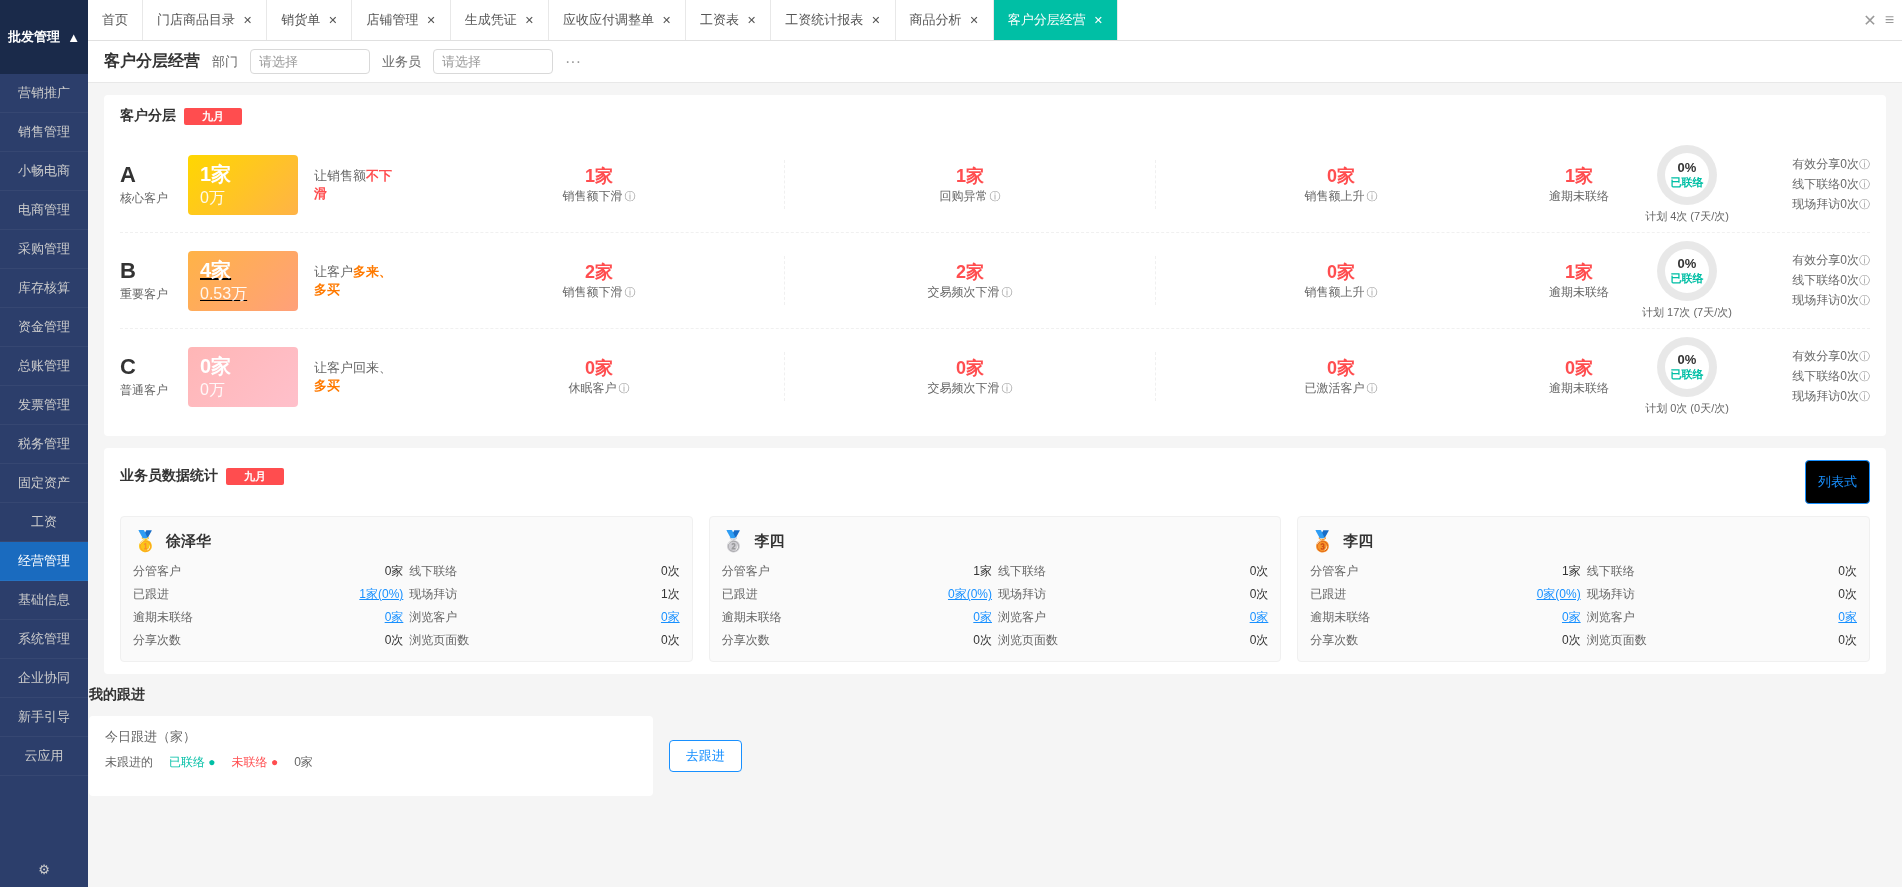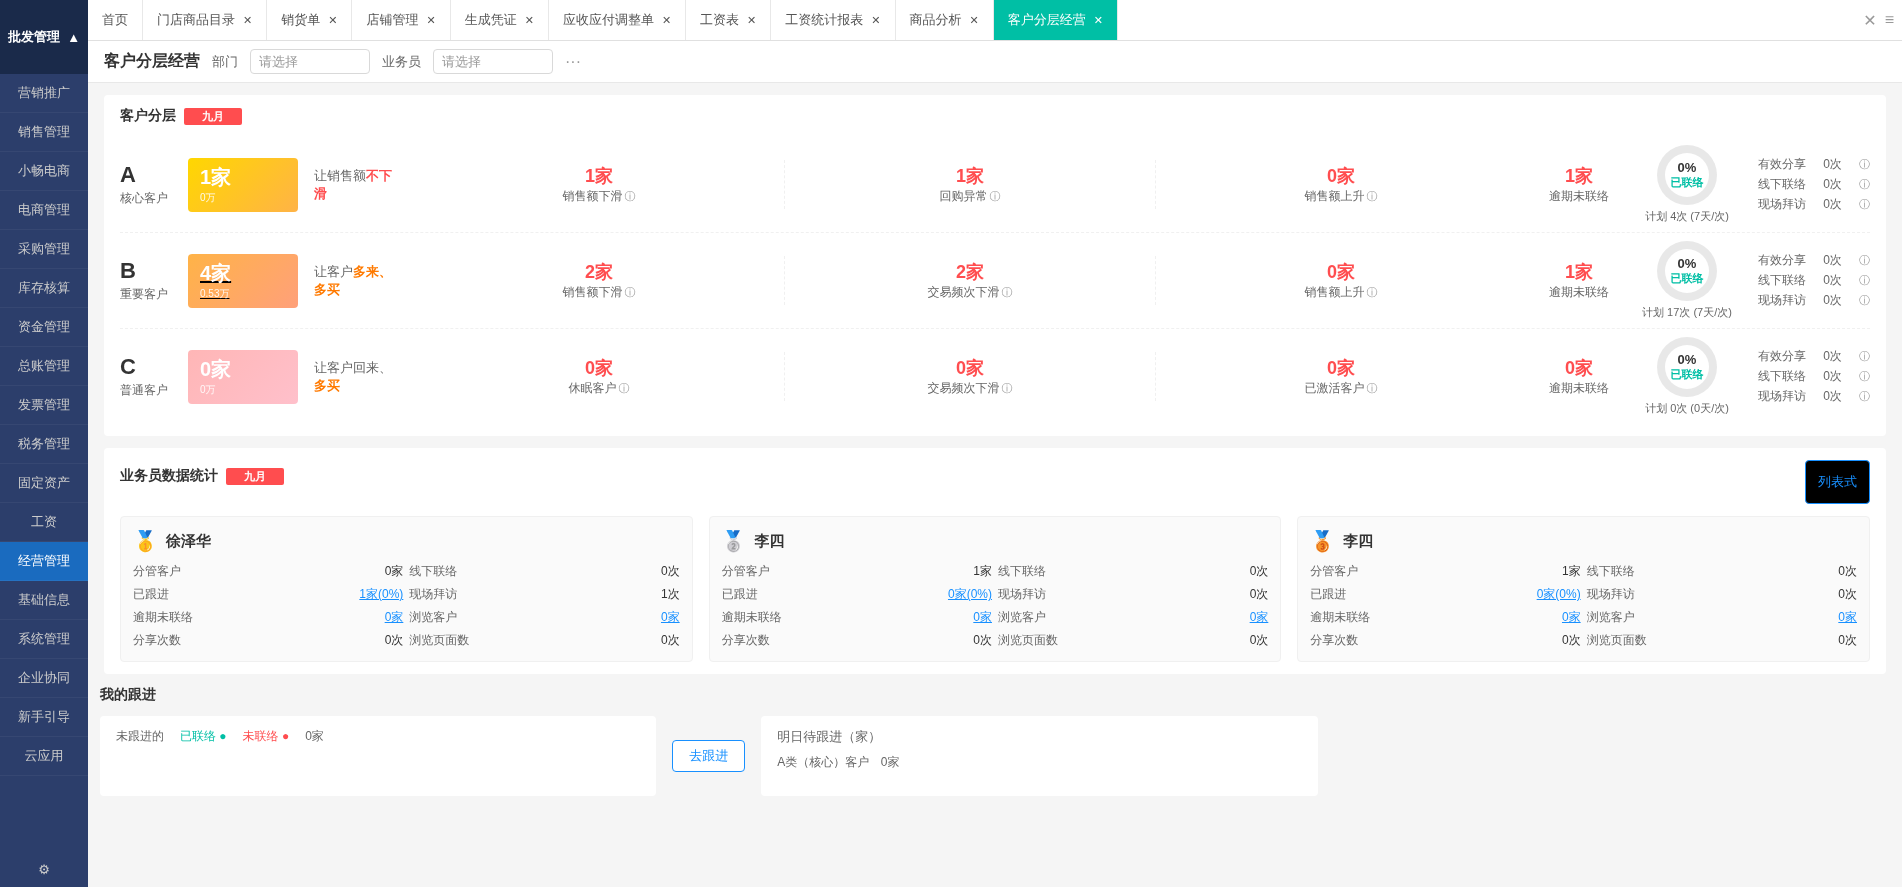--- a/index.html
+++ b/index.html
@@ -164,21 +164,21 @@
       flex-direction: column;
       justify-content: center;
       padding: 6px 12px;
       border-radius: 4px;
       min-height: 54px;
     }
     .tier-count-box.gold { background: linear-gradient(135deg, #ffd700 0%, #ffb347 100%); }
     .tier-count-box.orange { background: linear-gradient(135deg, #ffb347 0%, #ffa07a 100%); text-decoration: underline; }
     .tier-count-box.pink { background: linear-gradient(135deg, #ffb6b6 0%, #ffc0cb 100%); }
     .tier-count { font-size: 20px; font-weight: bold; color: #fff; }
-    .tier-amount { font-size: 10px; color: rgba(255,255,255,0.9); }
+    .tier-amount { font-size: 16px; color: rgba(255,255,255,0.9); }
 
     .tier-slogan {
       width: 100px;
       flex-shrink: 0;
       font-size: 13px;
       color: #666;
       padding: 0 8px;
     }
     .tier-slogan .highlight-red { color: #ff4d4f; font-weight: bold; }
     .tier-slogan .highlight-orange { color: #ff7a00; font-weight: bold; }
@@ -247,21 +247,21 @@
     .tier-right-stats {
       width: 120px;
       flex-shrink: 0;
       font-size: 12px;
       color: #666;
       display: flex;
       flex-direction: column;
       gap: 3px;
       padding-left: 8px;
     }
-    .right-stat-row { display: flex; align-items: center; justify-content: space-between; }
+    .right-stat-row { display: flex; align-items: center; justify-content: flex-end; }
 
     
     .section-header-row {
       display: flex;
       align-items: center;
       justify-content: space-between;
       margin-bottom: 12px;
     }
     .list-btn {
       border: 1px solid #1890ff;
@@ -296,21 +296,21 @@
       display: grid;
       grid-template-columns: 1fr 1fr;
       gap: 6px;
     }
     .staff-stat-row { display: flex; justify-content: space-between; align-items: center; font-size: 12px; }
     .staff-stat-label { color: #666; }
     .staff-stat-val { color: #1890ff; text-decoration: underline; cursor: pointer; }
     .staff-stat-val-plain { color: #333; }
 
     
-    .followup-section { margin: 12px 12px; }
+    .followup-section { margin: 12px 1px; }
     .followup-title { font-size: 14px; font-weight: bold; color: #333; margin-bottom: 12px; }
     .followup-card {
       background: #fff;
       border-radius: 4px;
       padding: 12px 16px;
       min-height: 80px;
     }
     .followup-card-title { font-size: 13px; color: #666; margin-bottom: 8px; }
     .followup-go-btn {
       background: #fff;
@@ -756,32 +756,26 @@
             </div>
           </div>
         </div>
       </div>
     </div>
 
     <div class="followup-section">
       <div class="followup-title">我的跟进</div>
       <div style="display:grid; grid-template-columns: 1fr auto 1fr 1fr; gap:16px; align-items:start;">
         <div class="followup-card">
+          <div class="followup-card-title">今日跟进（家）</div>
           <div style="display:flex; gap:16px; font-size:12px; color:#666;">
             <span>未跟进的</span>
             <span style="color:#00bfa5;">已联络 ●</span>
             <span style="color:#ff4d4f;text-align:right;">未联络 ●</span>
             <span>0家</span>
           </div>
         </div>
         <button class="followup-go-btn">去跟进</button>
-        <div class="followup-card">
-          <div class="followup-card-title">明日待跟进（家）</div>
-          <div style="font-size:12px; color:#666;">
-            <span>A类（核心）客户</span>
-            <span style="margin-left:8px;">0家</span>
-          </div>
-        </div>
       </div>
     </div>
 
   </div>
 </div>
 
 </body></html>

